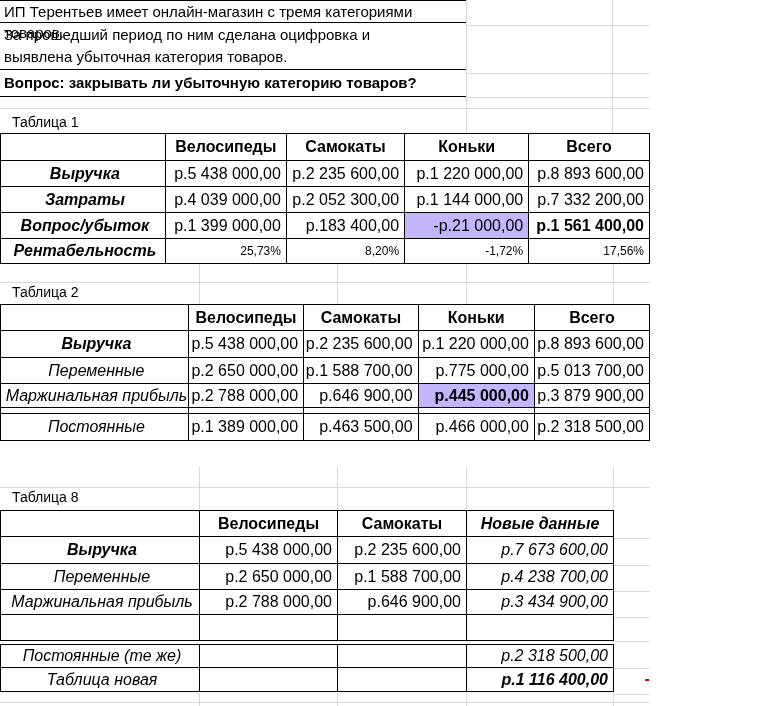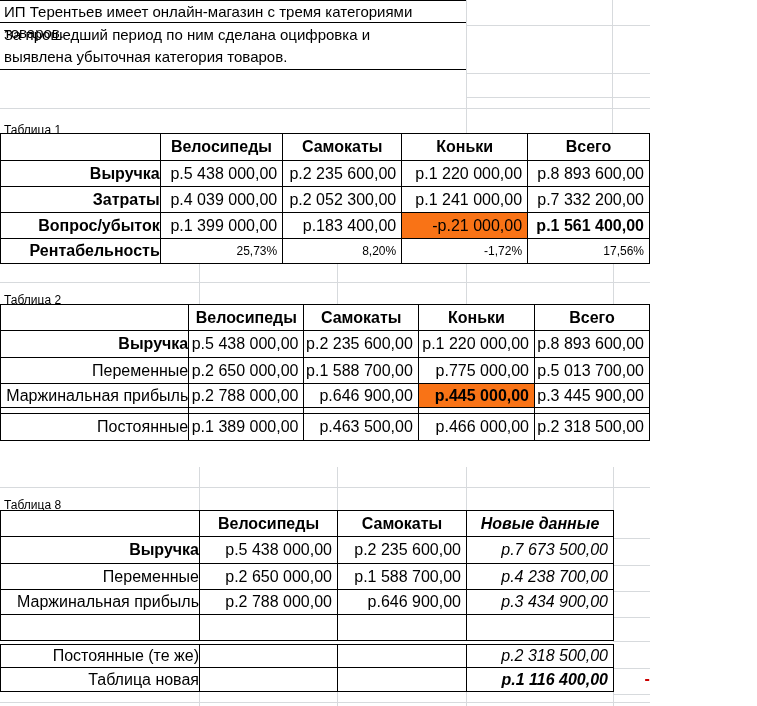--- a/index.html
+++ b/index.html
@@ -5,33 +5,33 @@
   html,body { margin:0; padding:0; }
   #app {
     position:relative; width:650px; height:706px; background:#ffffff;
     font-family:"Liberation Sans", sans-serif; color:#000; overflow:hidden;
   }
   .gl { position:absolute; background:#d7dadd; }
   .intro { position:absolute; top:0; left:0; width:466px; background:#fff; }
   .intro .r1 { height:21px; line-height:21px; border-top:1px solid #000; border-bottom:1px solid #000; padding-left:4px; font-size:15px; }
   .intro .r2 { height:45px; border-bottom:1px solid #000; padding:1px 0 0 4px; font-size:15px; line-height:22px; }
   .intro .r3 { height:26px; line-height:26px; border-bottom:1px solid #000; padding-left:4px; font-size:15px; font-weight:bold; }
-  .tbl-label { position:absolute; left:4px; font-size:12px; height:17px; line-height:17px;margin-top:8px; }
+  .tbl-label { position:absolute; left:12px; font-size:14px; height:17px; line-height:17px; }
   table.sheet { position:absolute; left:0; border-collapse:collapse; table-layout:fixed; background:#fff; }
   table.sheet td, table.sheet th {
     border:1px solid #000; font-size:16px; padding:0; vertical-align:middle;
     white-space:nowrap; overflow:hidden;
   }
   table.sheet th { font-weight:bold; text-align:center; }
-  .lbl { text-align:right; padding-left:4px !important; }
+  .lbl { text-align:center; padding-left:4px !important;font-style:italic; }
   .val { text-align:right; padding-right:5px !important; }
   .pct { font-size:12px !important; }
   .b { font-weight:bold; }
   .i { font-style:italic; }
-  .hl { background:#f97316; }
+  .hl { background:#c4b5fd; }
   .delta {
     position:absolute; top:666px; left:613px; width:131px; height:26px; line-height:26px;
     text-align:right; font-size:16px; font-weight:bold; color:#cc0000;
   }
 </style>
 </head>
 <body>
 
 <div id="app">
 
@@ -64,20 +64,21 @@
   <div class="gl" style="left:613px;top:641px;width:144px;height:1px"></div>
   <div class="gl" style="left:613px;top:668px;width:144px;height:1px"></div>
   <div class="gl" style="left:613px;top:694px;width:144px;height:1px"></div>
 
   <div class="intro">
     <div class="r1">ИП Терентьев имеет онлайн-магазин с тремя категориями товаров.</div>
     <div class="r2">
       <div>За прошедший период по ним сделана оцифровка и</div>
       <div>выявлена убыточная категория товаров.</div>
     </div>
+    <div class="r3">Вопрос: закрывать ли убыточную категорию товаров?</div>
   </div>
 
   <div class="tbl-label" style="top:114px">Таблица 1</div>
   <table class="sheet" style="top:133px">
     <colgroup>
         <col style="width:199px">
         <col style="width:138px">
         <col style="width:129px">
         <col style="width:147px">
         <col style="width:135px">
@@ -94,21 +95,21 @@
       <td class="lbl b">Выручка</td>
       <td class="val">р.5 438 000,00</td>
       <td class="val">р.2 235 600,00</td>
       <td class="val">р.1 220 000,00</td>
       <td class="val">р.8 893 600,00</td>
     </tr>
     <tr style="height:26px">
       <td class="lbl b">Затраты</td>
       <td class="val">р.4 039 000,00</td>
       <td class="val">р.2 052 300,00</td>
-      <td class="val">р.1 241 000,00</td>
+      <td class="val">р.1 144 000,00</td>
       <td class="val">р.7 332 200,00</td>
     </tr>
     <tr style="height:26px">
       <td class="lbl b">Вопрос/убыток</td>
       <td class="val">р.1 399 000,00</td>
       <td class="val">р.183 400,00</td>
       <td class="val hl">-р.21 000,00</td>
       <td class="val b">р.1 561 400,00</td>
     </tr>
     <tr style="height:25px">
@@ -150,21 +151,21 @@
       <td class="val">р.2 650 000,00</td>
       <td class="val">р.1 588 700,00</td>
       <td class="val">р.775 000,00</td>
       <td class="val">р.5 013 700,00</td>
     </tr>
     <tr style="height:24px">
       <td class="lbl">Маржинальная прибыль</td>
       <td class="val">р.2 788 000,00</td>
       <td class="val">р.646 900,00</td>
       <td class="val b hl">р.445 000,00</td>
-      <td class="val">р.3 445 900,00</td>
+      <td class="val">р.3 879 900,00</td>
     </tr>
     <tr style="height:6px">
       <td></td>
       <td></td>
       <td></td>
       <td></td>
       <td></td>
     </tr>
     <tr style="height:27px">
       <td class="lbl">Постоянные</td>
@@ -188,21 +189,21 @@
         <tr style="height:26px">
       <th></th>
       <th>Велосипеды</th>
       <th>Самокаты</th>
       <th class="i">Новые данные</th>
     </tr>
     <tr style="height:27px">
       <td class="lbl b">Выручка</td>
       <td class="val">р.5 438 000,00</td>
       <td class="val">р.2 235 600,00</td>
-      <td class="val i">р.7 673 500,00</td>
+      <td class="val i">р.7 673 600,00</td>
     </tr>
     <tr style="height:26px">
       <td class="lbl">Переменные</td>
       <td class="val">р.2 650 000,00</td>
       <td class="val">р.1 588 700,00</td>
       <td class="val i">р.4 238 700,00</td>
     </tr>
     <tr style="height:25px">
       <td class="lbl">Маржинальная прибыль</td>
       <td class="val">р.2 788 000,00</td>

